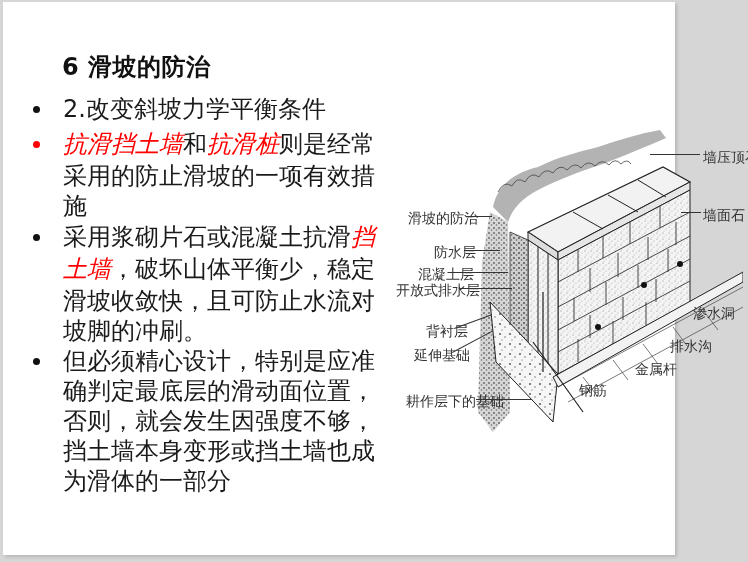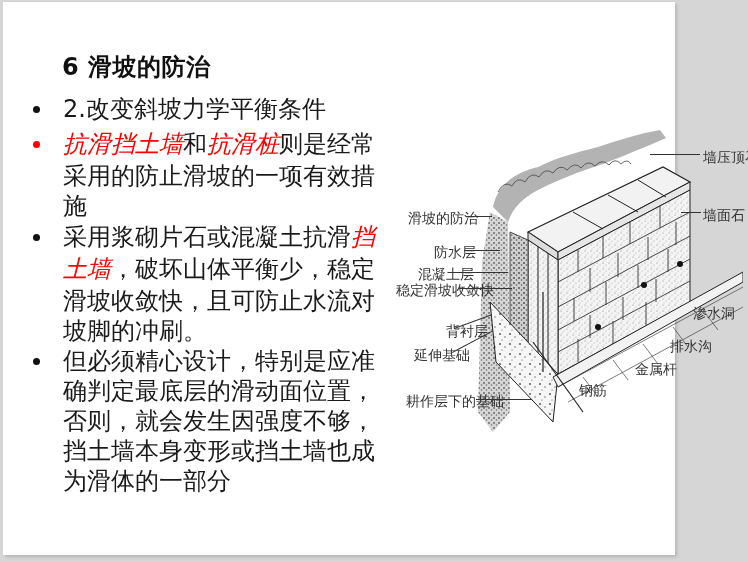--- a/index.html
+++ b/index.html
@@ -169,24 +169,24 @@
     
     <span class="dlabel" style="left:10px; top:98px;">滑坡的防治</span>
     <span class="leader" style="left:68px; top:104px; width:26px;"></span>
 
     <span class="dlabel" style="left:36px; top:132px;">防水层</span>
     <span class="leader" style="left:66px; top:138px; width:36px;"></span>
 
     <span class="dlabel" style="left:20px; top:154px;">混凝土层</span>
     <span class="leader" style="left:58px; top:160px; width:52px;"></span>
 
-    <span class="dlabel" style="left:-2px; top:170px;">稳定滑坡收敛快</span>
+    <span class="dlabel" style="left:-2px; top:170px;">开放式排水层</span>
     <span class="leader" style="left:62px; top:176px; width:52px;"></span>
 
-    <span class="dlabel" style="left:28px; top:211px;margin-left:20px;">背衬层</span>
+    <span class="dlabel" style="left:28px; top:211px;">背衬层</span>
     <span class="leader" style="left:56px; top:216px; width:40px; transform:rotate(-20deg);"></span>
 
     <span class="dlabel" style="left:16px; top:235px;">延伸基础</span>
     <span class="leader" style="left:54px; top:240px; width:46px; transform:rotate(-28deg);"></span>
 
     <span class="dlabel" style="left:8px; top:281px;">耕作层下的基础</span>
     <span class="leader" style="left:78px; top:287px; width:56px;"></span>
 
     
     <span class="dlabel" style="left:305px; top:37px;">墙压顶石</span>

